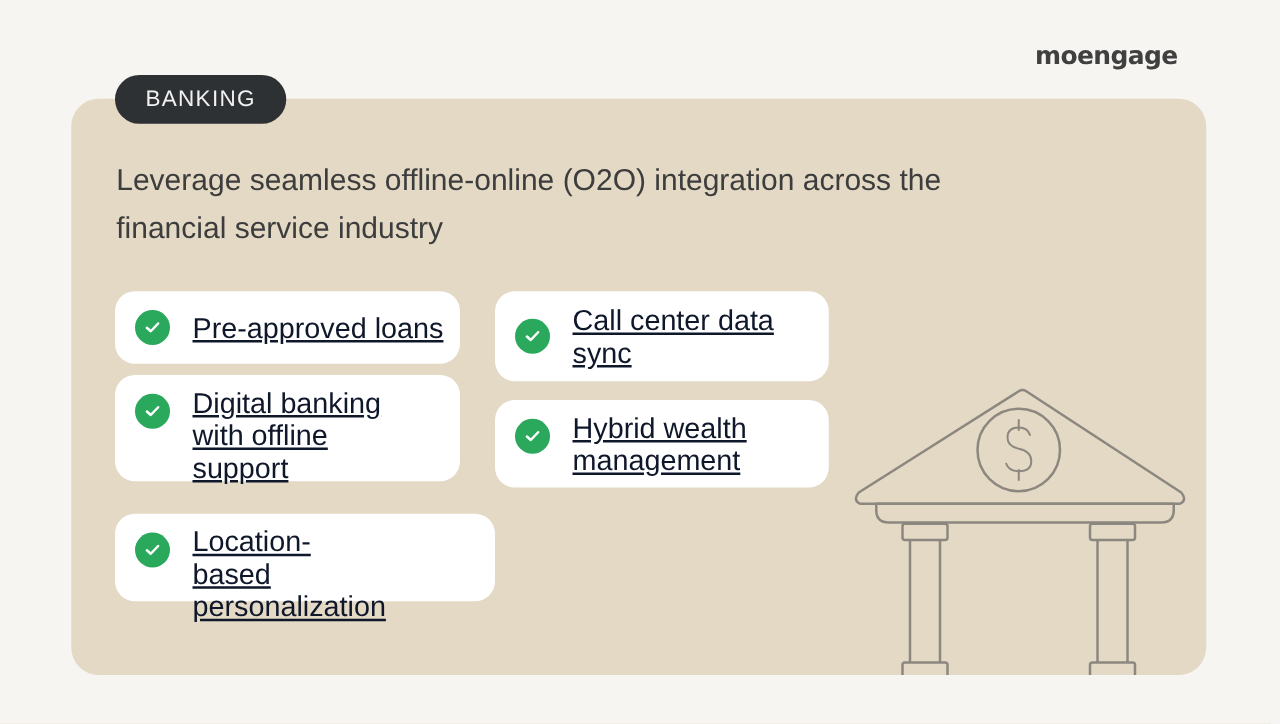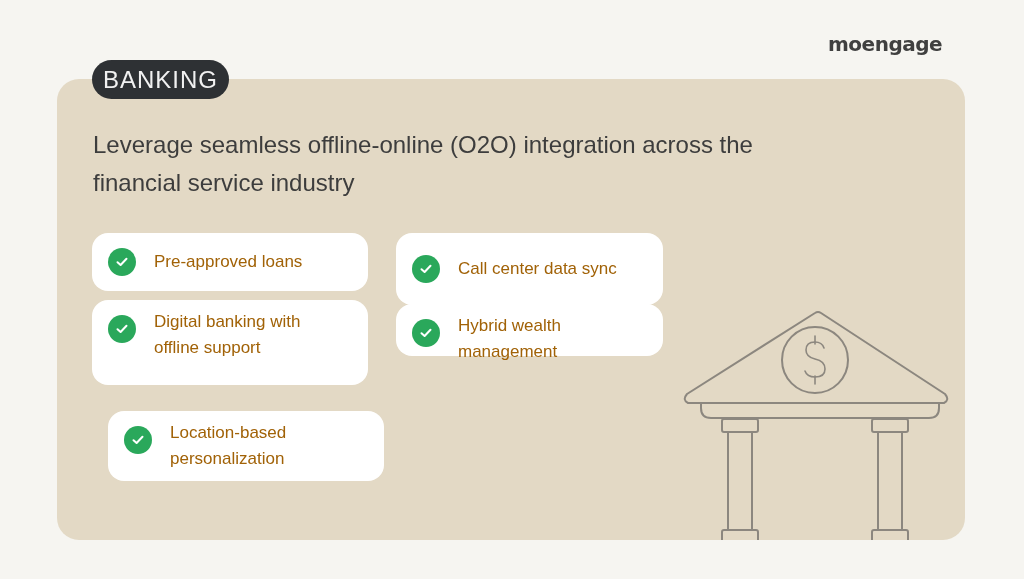--- a/index.html
+++ b/index.html
@@ -1,23 +1,23 @@
 <!DOCTYPE html>
 <html><head>
 <meta charset="utf-8">
 <style>
   html, body { margin:0; padding:0; }
   body { width:1024px; height:579px; background:#f6f5f1; position:relative; overflow:hidden; font-family:"Liberation Sans", sans-serif; }
   .logo { position:absolute; left:828px; top:32px; font-family:"DejaVu Sans", sans-serif; font-weight:bold; font-size:20px; color:#404040; letter-spacing:-0.5px; }
   .panel { position:absolute; left:57px; top:79px; width:908px; height:461px; background:#e3d9c5; border-radius:22px; }
-  .tag { position:absolute; left:92px; top:60px; width:137px; height:39px; background:#2e3134; border-radius:20px; color:#f1f1f1; font-size:24px; letter-spacing:1px; display:flex; align-items:center; justify-content:center; }
+  .tag { position:absolute; left:92px; top:60px; width:137px; height:39px; background:#2e3134; border-radius:20px; color:#f1f1f1; font-size:18px; letter-spacing:1px; display:flex; align-items:center; justify-content:center; }
   .headline { position:absolute; left:93px; top:126px; width:720px; font-size:24px; line-height:38px; color:#3d3d3d; font-weight:normal; margin:0; }
   .card { position:absolute; background:#ffffff; border-radius:16px; display:flex; align-items:center; box-sizing:border-box; }
   .check { position:absolute; left:16px; width:28px; height:28px; border-radius:50%; background:#2aa85b; display:flex; align-items:center; justify-content:center; }
-  .card-text { position:absolute; left:62px; font-size:17px; line-height:26px; color:#a16207; }
+  .card-text { position:absolute; left:62px; font-size:23px; line-height:26px; color:#0f172a;text-decoration:underline; }
   .bank { position:absolute; left:680px; top:310px; }
 </style>
 </head>
 <body>
 
 <div class="logo">moengage</div>
 
 <div class="panel"></div>
 
 <div class="tag">BANKING</div>
@@ -44,30 +44,30 @@
 
 <div class="card" style="left:92px;top:300px;width:276px;height:85px;">
   <span class="check" style="top:15px;">
     <svg width="14" height="14" viewBox="0 0 14 14">
         <path d="M2.5 7.2 L5.6 10 L11.5 3.8" fill="none" stroke="#fff" stroke-width="2" stroke-linecap="round" stroke-linejoin="round"></path>
       </svg>
   </span>
   <span class="card-text" style="top:9px;width:180px;">Digital banking with offline support</span>
 </div>
 
-<div class="card" style="left:396px;top:304px;width:267px;height:52px;">
+<div class="card" style="left:396px;top:320px;width:267px;height:70px;">
   <span class="check" style="top:15px;">
     <svg width="14" height="14" viewBox="0 0 14 14">
         <path d="M2.5 7.2 L5.6 10 L11.5 3.8" fill="none" stroke="#fff" stroke-width="2" stroke-linecap="round" stroke-linejoin="round"></path>
       </svg>
   </span>
   <span class="card-text" style="top:9px;width:140px;">Hybrid wealth management</span>
 </div>
 
-<div class="card" style="left:108px;top:411px;width:276px;height:70px;">
+<div class="card" style="left:92px;top:411px;width:304px;height:70px;">
   <span class="check" style="top:15px;">
     <svg width="14" height="14" viewBox="0 0 14 14">
         <path d="M2.5 7.2 L5.6 10 L11.5 3.8" fill="none" stroke="#fff" stroke-width="2" stroke-linecap="round" stroke-linejoin="round"></path>
       </svg>
   </span>
   <span class="card-text" style="top:9px;width:150px;">Location-based personalization</span>
 </div>
 
 <svg class="bank" width="272" height="232" viewBox="0 0 272 232">
   <g fill="none" stroke="#8c877f" stroke-width="2" stroke-linejoin="round">

